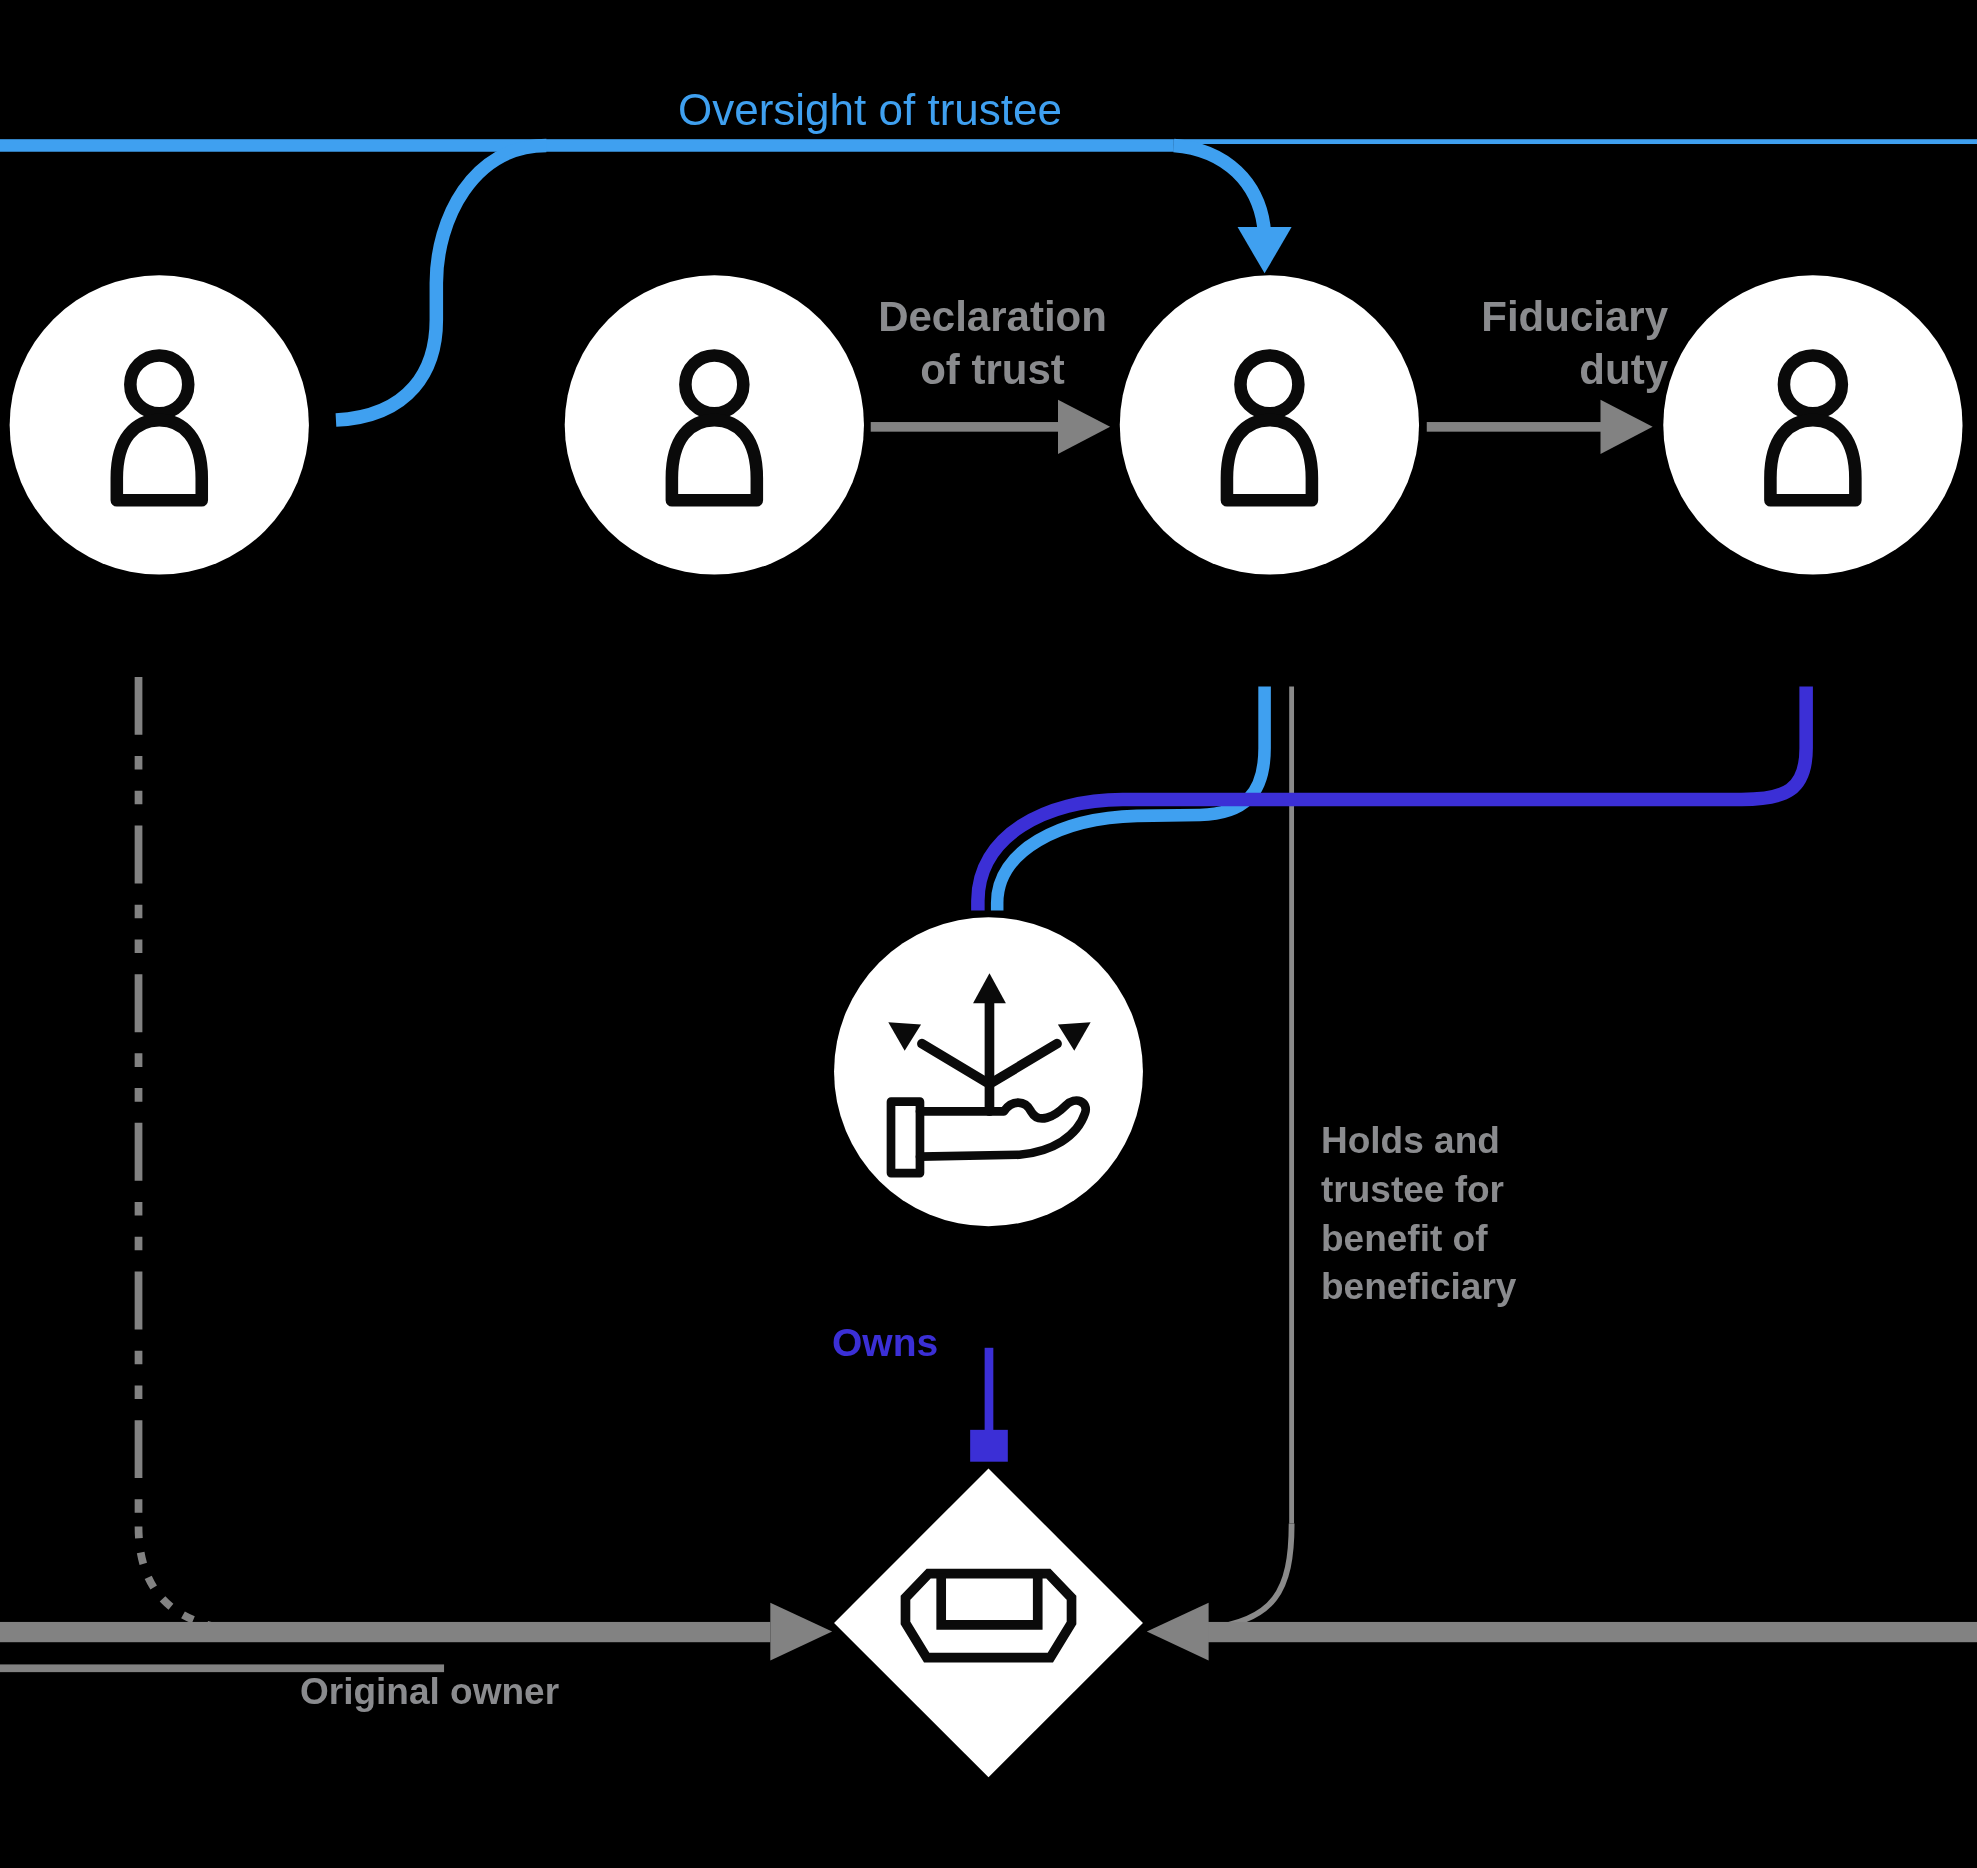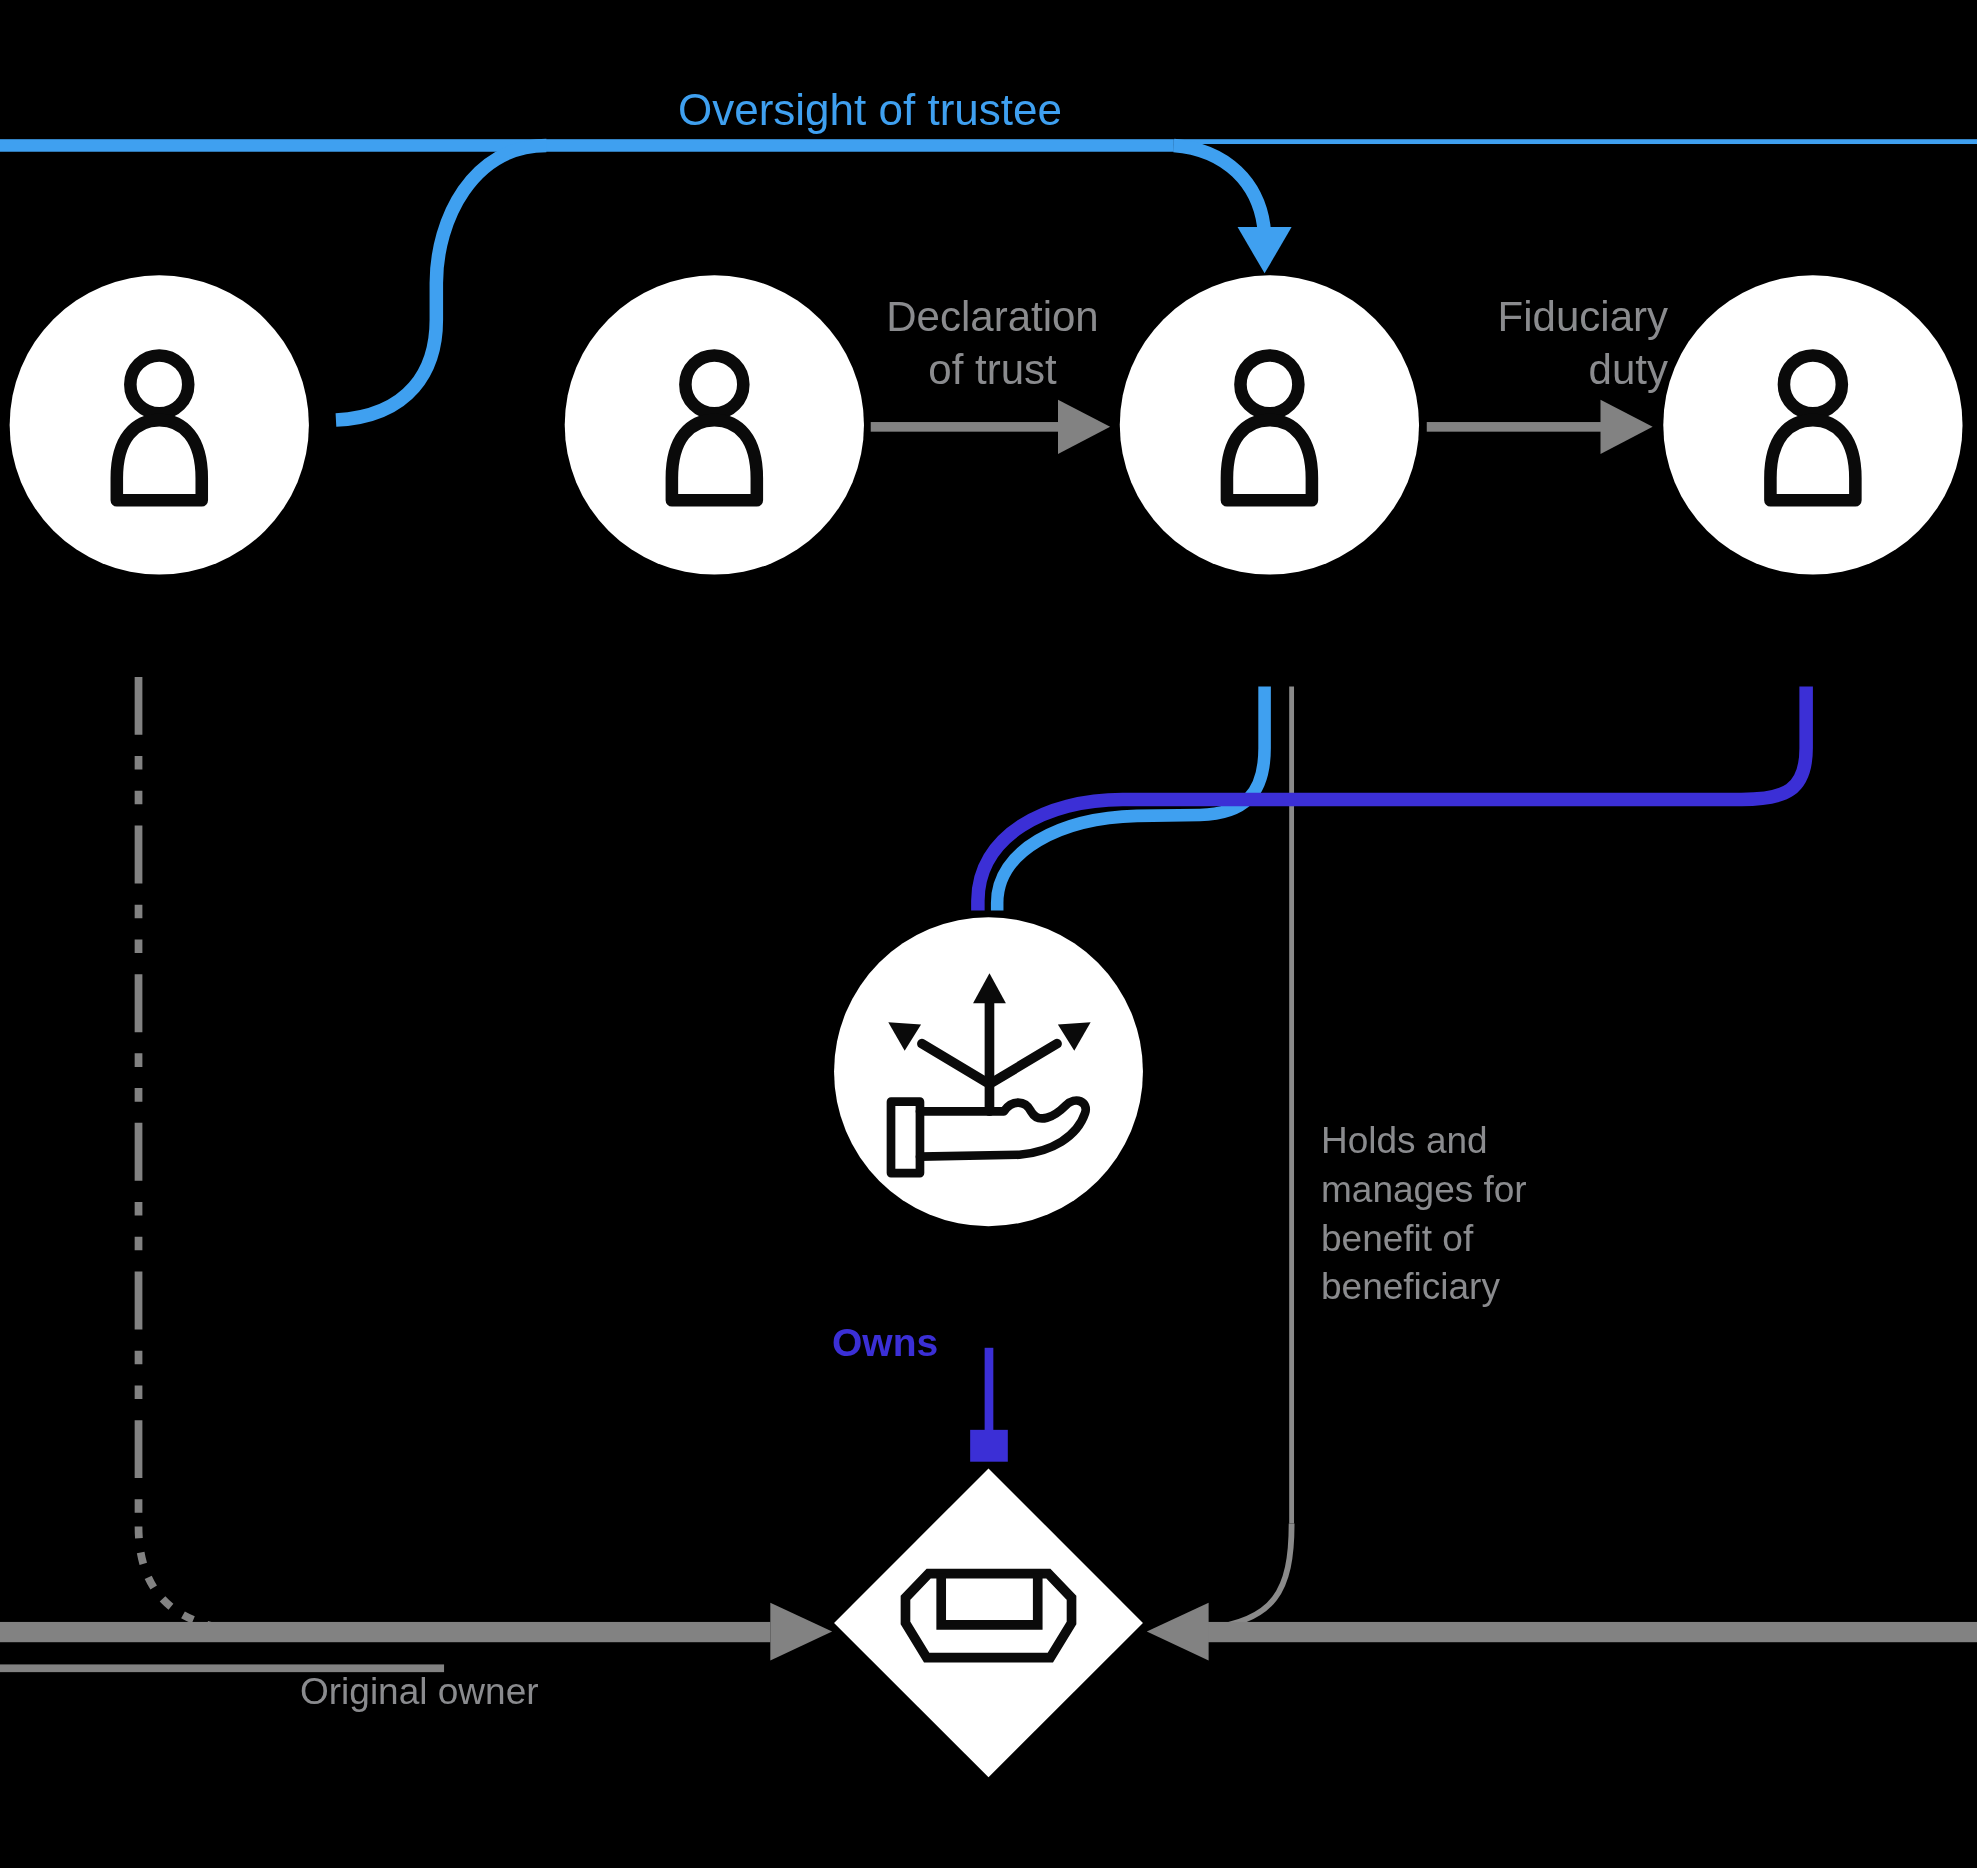--- a/index.html
+++ b/index.html
@@ -1,19 +1,19 @@
 <!DOCTYPE html>
 <html><head>
 <meta charset="utf-8">
 <style>
   html,body{margin:0;padding:0;background:#000;}
   #canvas{position:relative;width:1977px;height:1868px;background:#000;overflow:hidden;
           font-family:"Liberation Sans", sans-serif;margin-top:32px;}
   #art{position:absolute;left:0;top:0;}
-  .lbl{position:absolute;white-space:pre-line;line-height:1.26;}
+  .lbl{position:absolute;white-space:pre-line;line-height:1.26;font-weight:bold;}
   .lbl-blue{color:#3FA0F0;font-size:44px;font-weight:500;}
   .lbl-gray{color:#8A8B8E;font-size:42px;text-align:center;}
   .lbl-gray-left{color:#8A8B8E;font-size:37px;text-align:left;line-height:1.32;}
   .lbl-indigo{color:#3B2FD6;font-size:39px;font-weight:600;}
   .lbl-owner{color:#8A8B8E;font-size:37px;}
 </style>
 </head>
 <body>
 
 <div id="canvas">
@@ -124,21 +124,21 @@
 
   <div class="lbl lbl-blue" style="left:678px;top:50px;">Oversight of trustee</div>
 
   <div class="lbl lbl-gray" style="left:867px;top:259px;width:251px;">Declaration
 of trust</div>
 
   <div class="lbl lbl-gray" style="left:1417px;top:259px;width:251px;text-align:right;">Fiduciary
 duty</div>
 
   <div class="lbl lbl-gray-left" style="left:1321px;top:1085px;width:270px;">Holds and
-manages for
+trustee for
 benefit of
 beneficiary</div>
 
   <div class="lbl lbl-indigo" style="left:832px;top:1286px;">Owns</div>
 
   <div class="lbl lbl-owner" style="left:300px;top:1637px;">Original owner</div>
 
 </div>
 
 

